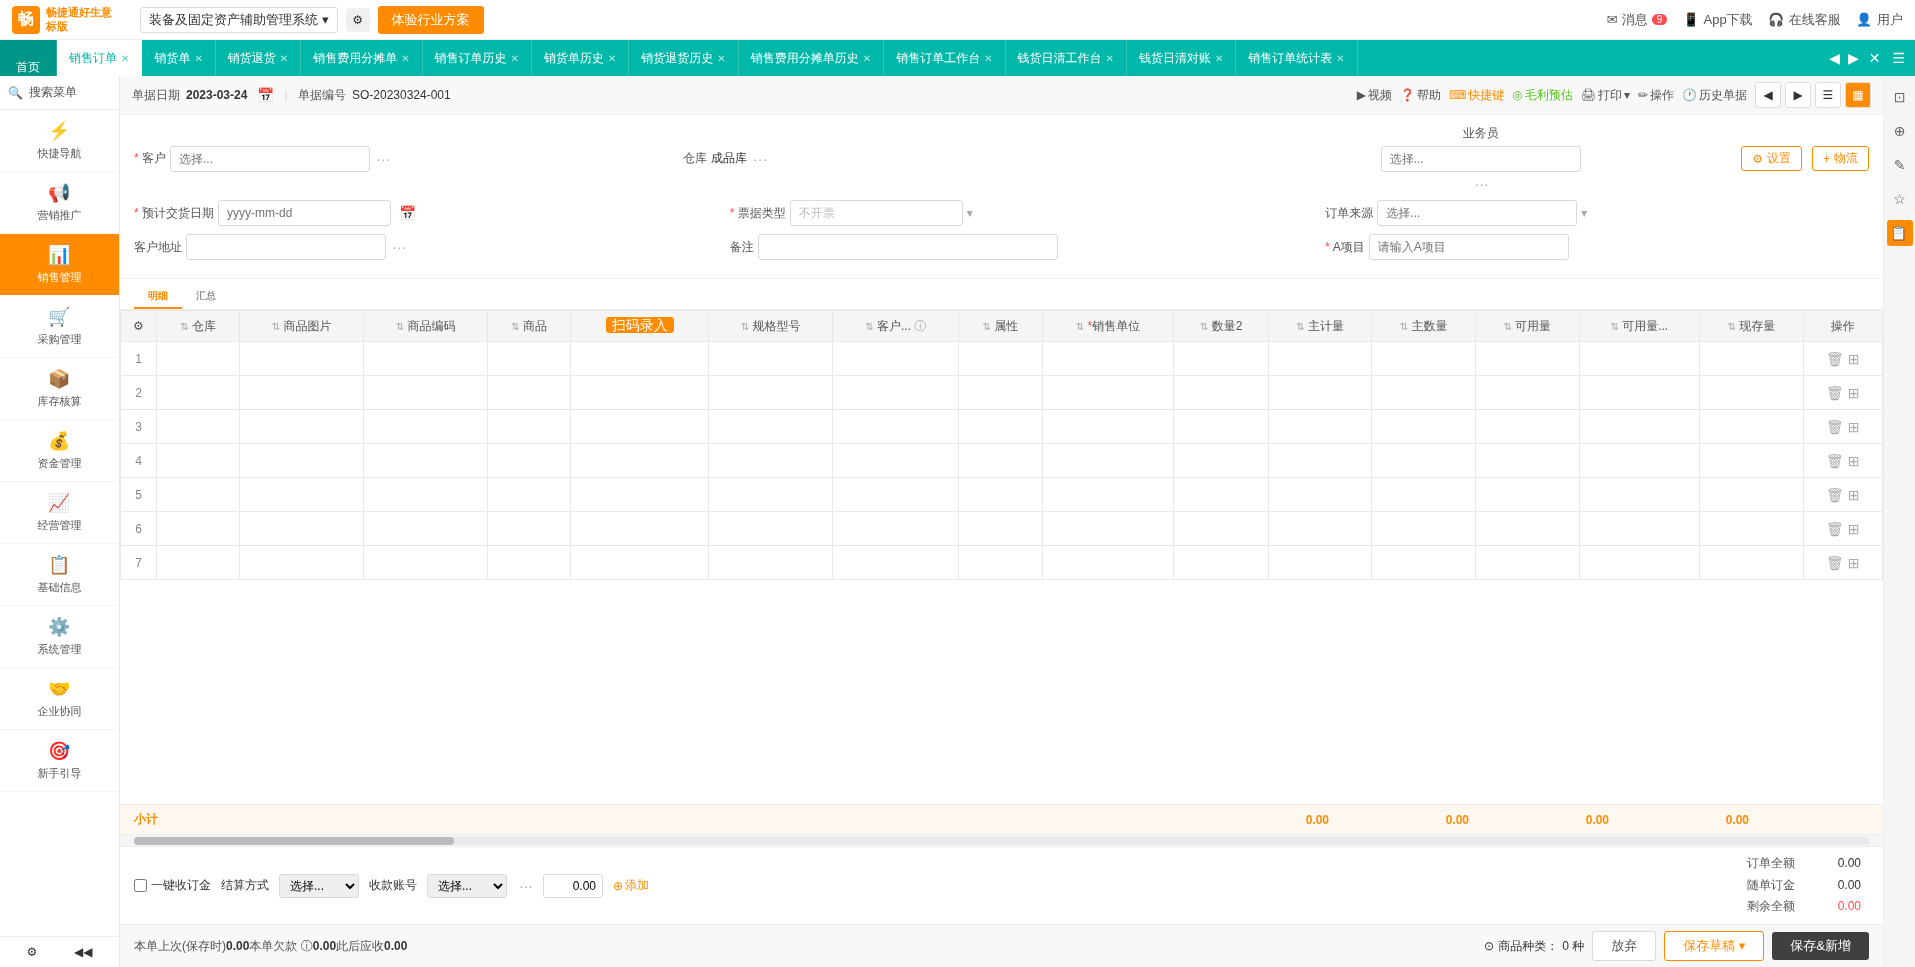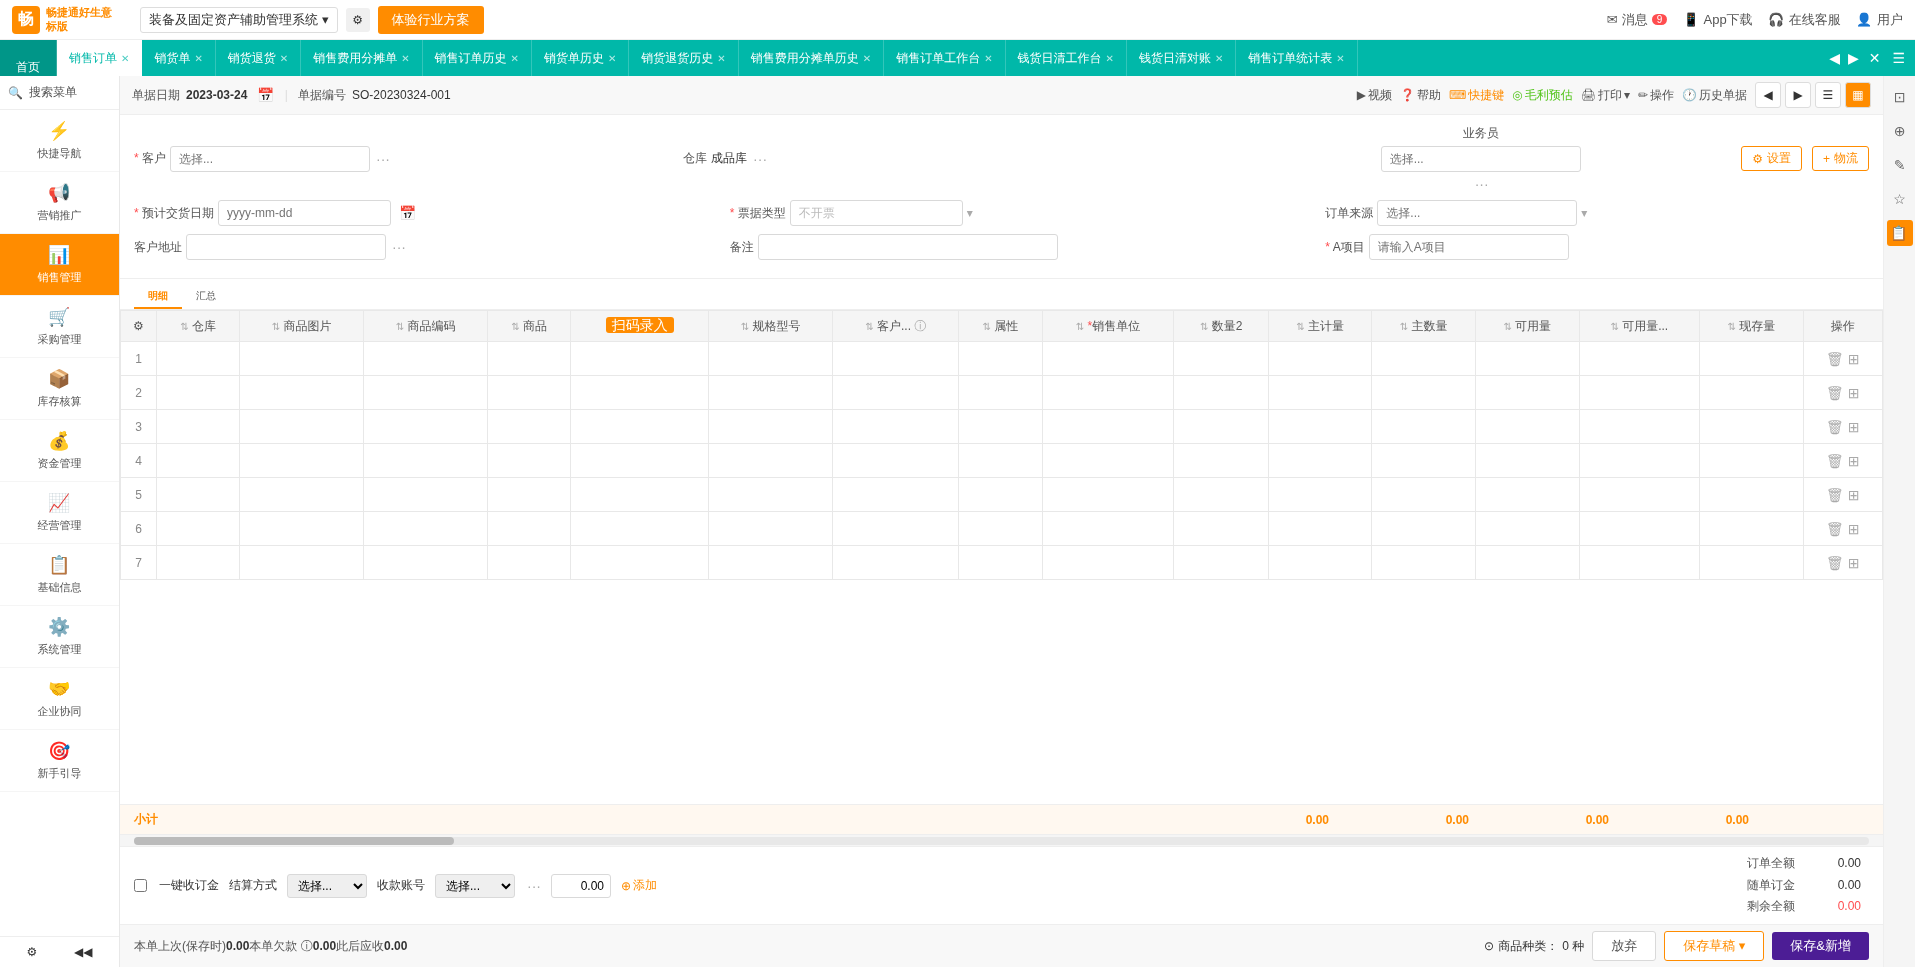--- a/index.html
+++ b/index.html
@@ -91,38 +91,38 @@
     .action-icon { cursor: pointer; color: #aaa; font-size: 14px; }
     .col-gear { width: 36px; }
     
     
     .scroll-area { height: 12px; background: #f5f5f5; border-top: 1px solid #eee; padding: 2px 14px; }
     .scrollbar-track { height: 8px; background: #e8e8e8; border-radius: 4px; }
     .scrollbar-thumb { height: 8px; width: 320px; background: #bbb; border-radius: 4px; }
     
     
     .payment-row { display: flex; align-items: center; gap: 10px; padding: 6px 14px; border-top: 1px solid #eee; font-size: 12px; }
-    .checkbox-label { display: flex; align-items: center; gap: 12px; cursor: pointer; }
+    .checkbox-label { display: flex; align-items: center; gap: 4px; cursor: pointer; }
     .payment-select { border: 1px solid #d9d9d9; border-radius: 3px; padding: 2px 6px; font-size: 12px; height: 24px; min-width: 80px; }
     .payment-input { border: 1px solid #d9d9d9; border-radius: 3px; padding: 2px 6px; font-size: 12px; height: 24px; width: 60px; text-align: right; }
     .add-btn { color: #ff8c00; cursor: pointer; display: flex; align-items: center; gap: 2px; }
     .total-line { display: flex; justify-content: flex-end; align-items: center; gap: 16px; padding-right: 8px; line-height: 1.8; }
     .total-label { color: #555; }
     .total-value { color: #333; min-width: 50px; text-align: right; }
     .total-value.highlight { color: #ff4d4f; }
     
     
     .bottom-bar { display: flex; align-items: center; gap: 0; padding: 6px 14px; background: #f8f8f8; border-top: 1px solid #eee; font-size: 12px; }
     .bottom-label { color: #555; }
     .bottom-value { color: #333; font-weight: bold; }
     .bottom-right { margin-left: auto; display: flex; align-items: center; gap: 8px; }
     .goods-count { display: flex; align-items: center; gap: 4px; }
     .discard-btn { border: 1px solid #d9d9d9; background: white; padding: 5px 18px; border-radius: 3px; cursor: pointer; font-size: 13px; color: #555; }
     .save-draft-btn { border: 1px solid #ff8c00; color: #ff8c00; background: white; padding: 5px 18px; border-radius: 3px; cursor: pointer; font-size: 13px; }
-    .save-new-btn { background: #4c1d95; color: white; border: none; padding: 5px 18px; border-radius: 3px; cursor: pointer; font-size: 13px; }
+    .save-new-btn { background: #404040; color: white; border: none; padding: 5px 18px; border-radius: 3px; cursor: pointer; font-size: 13px; }
 
     .info-icon { color: #aaa; cursor: pointer; }
     .required-star { color: #ff4d4f; }
   </style>
 </head>
 <body>
 
 <div class="top-header">
   <div class="logo-area">
     <div class="logo-icon">畅</div>

